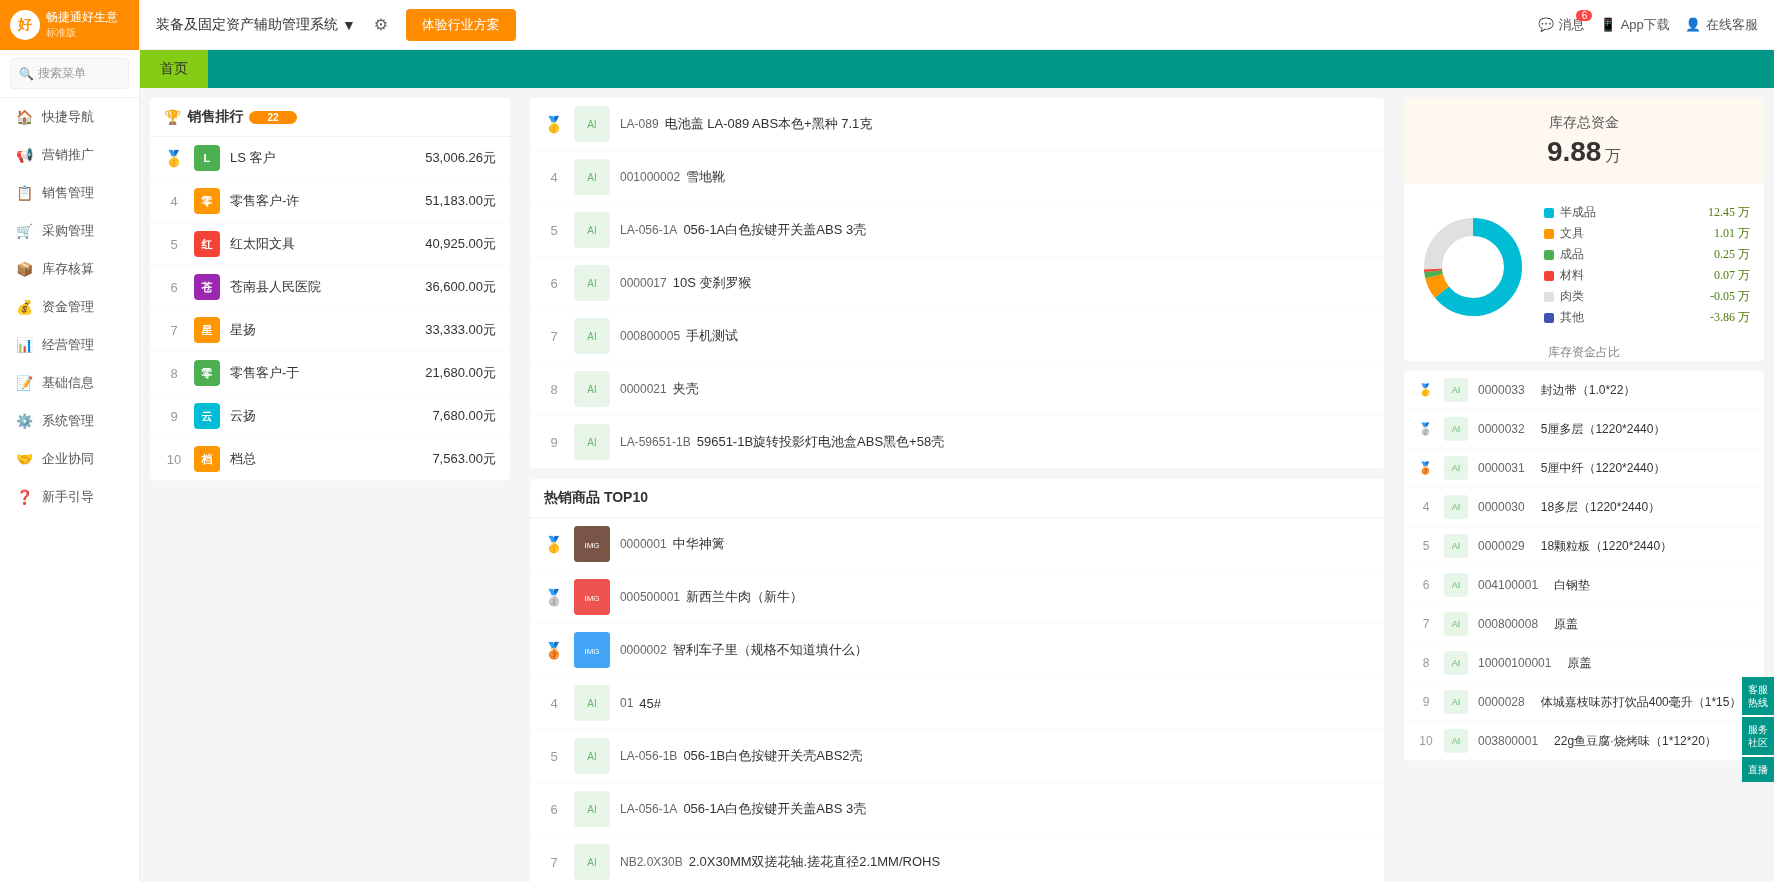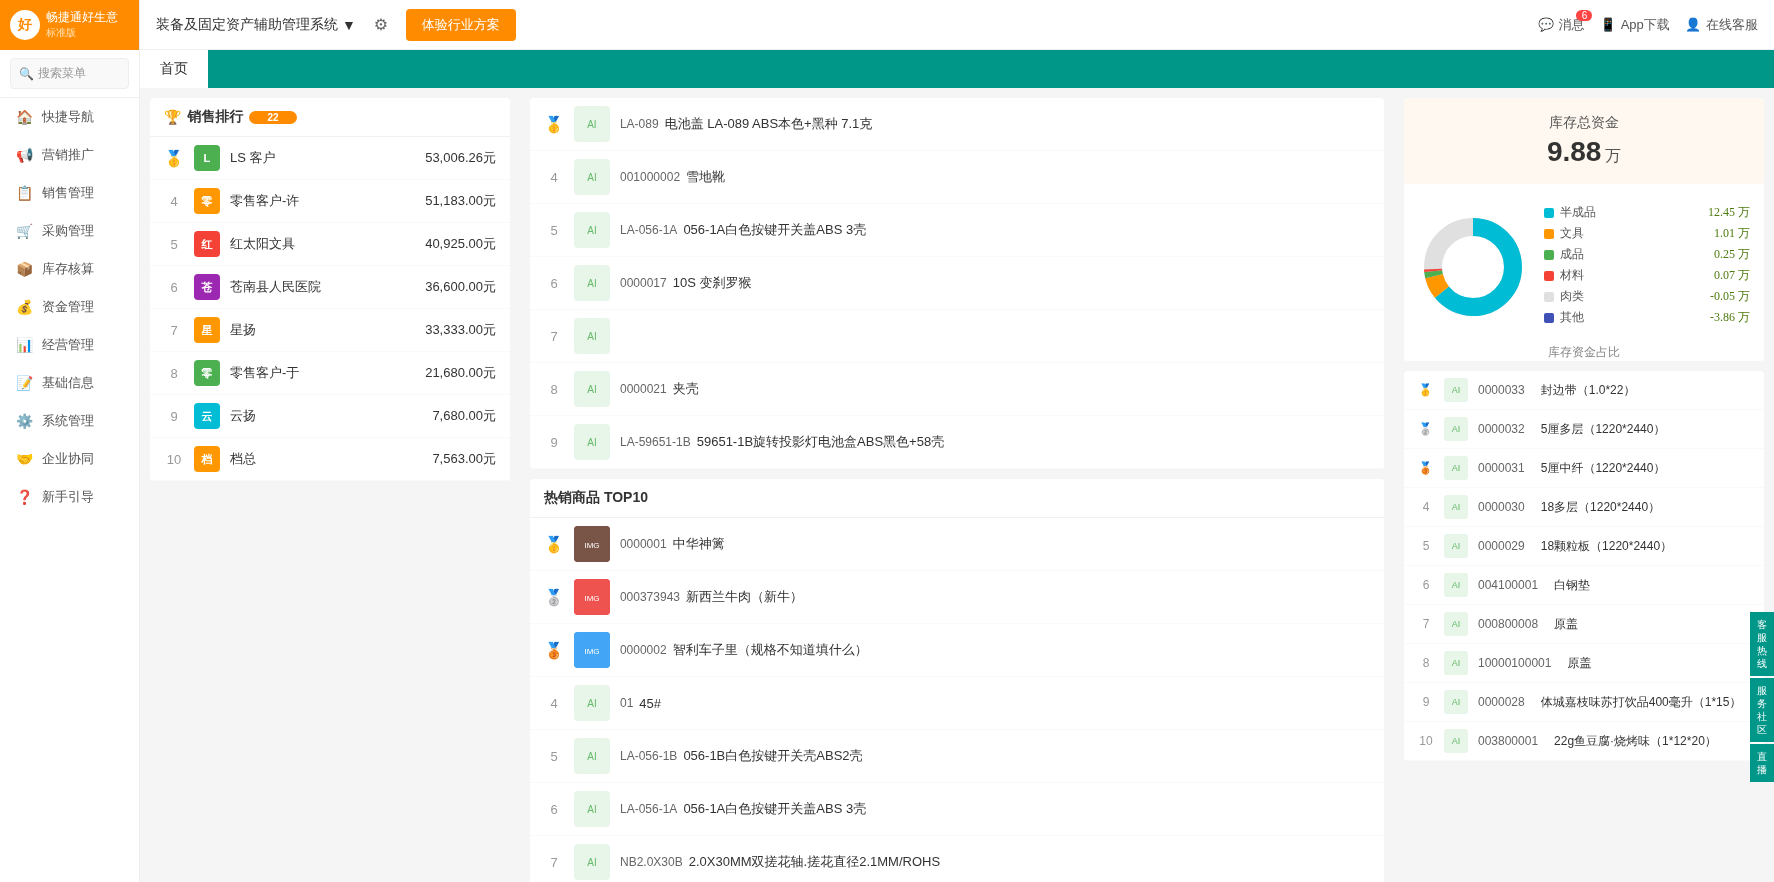--- a/index.html
+++ b/index.html
@@ -160,21 +160,21 @@
     .tab-item {
       padding: 0 20px;
       display: flex;
       align-items: center;
       color: #fff;
       font-size: 14px;
       cursor: pointer;
       background: #00796b;
     }
     .tab-item.active {
-      background: #ffffff;
+      background: #84cc16;
       color: #333;
     }
 
     
     .page-content {
       flex: 1;
       overflow: hidden;
       display: flex;
       background: #f5f5f5;
     }
@@ -362,21 +362,21 @@
       position: fixed;
       right: 0;
       bottom: 100px;
       display: flex;
       flex-direction: column;
       gap: 2px;
     }
     .float-btn {
       background: #009688;
       color: #fff;
-      width: 24px;
+      width: 32px;
       padding: 6px 4px;
       text-align: center;
       font-size: 10px;
       cursor: pointer;
       line-height: 1.3;
     }
 
     
     ::-webkit-scrollbar { width: 6px; }
     ::-webkit-scrollbar-track { background: #f1f1f1; }
@@ -582,20 +582,24 @@
             <span class="rank-num">6</span>
             <div class="product-thumb" style="background:#e8f5e9;color:#66bb6a;">AI</div>
             <div class="product-info">
               <span class="product-code">0000017</span>
               <span class="product-name">10S 变刹罗猴</span>
             </div>
           </div>
           <div class="product-item">
             <span class="rank-num">7</span>
             <div class="product-thumb" style="background:#e8f5e9;color:#66bb6a;">AI</div>
+            <div class="product-info">
+              <span class="product-code">000800005</span>
+              <span class="product-name">手机测试</span>
+            </div>
           </div>
           <div class="product-item">
             <span class="rank-num">8</span>
             <div class="product-thumb" style="background:#e8f5e9;color:#66bb6a;">AI</div>
             <div class="product-info">
               <span class="product-code">0000021</span>
               <span class="product-name">夹壳</span>
             </div>
           </div>
           <div class="product-item">
@@ -629,21 +633,21 @@
           </div>
           <div class="product-item">
             <span class="medal-icon">🥈</span>
             <div class="product-thumb" style="background:#ef5350;">
               <svg width="36" height="36" viewBox="0 0 36 36">
                   <rect width="36" height="36" fill="#ef5350"></rect>
                   <text x="18" y="22" text-anchor="middle" fill="#fff" font-size="8">IMG</text>
                 </svg>
             </div>
             <div class="product-info">
-              <span class="product-code">000373943</span>
+              <span class="product-code">000500001</span>
               <span class="product-name">新西兰牛肉（新牛）</span>
             </div>
           </div>
           <div class="product-item">
             <span class="medal-icon">🥉</span>
             <div class="product-thumb" style="background:#42a5f5;">
               <svg width="36" height="36" viewBox="0 0 36 36">
                   <rect width="36" height="36" fill="#42a5f5"></rect>
                   <text x="18" y="22" text-anchor="middle" fill="#fff" font-size="8">IMG</text>
                 </svg>

